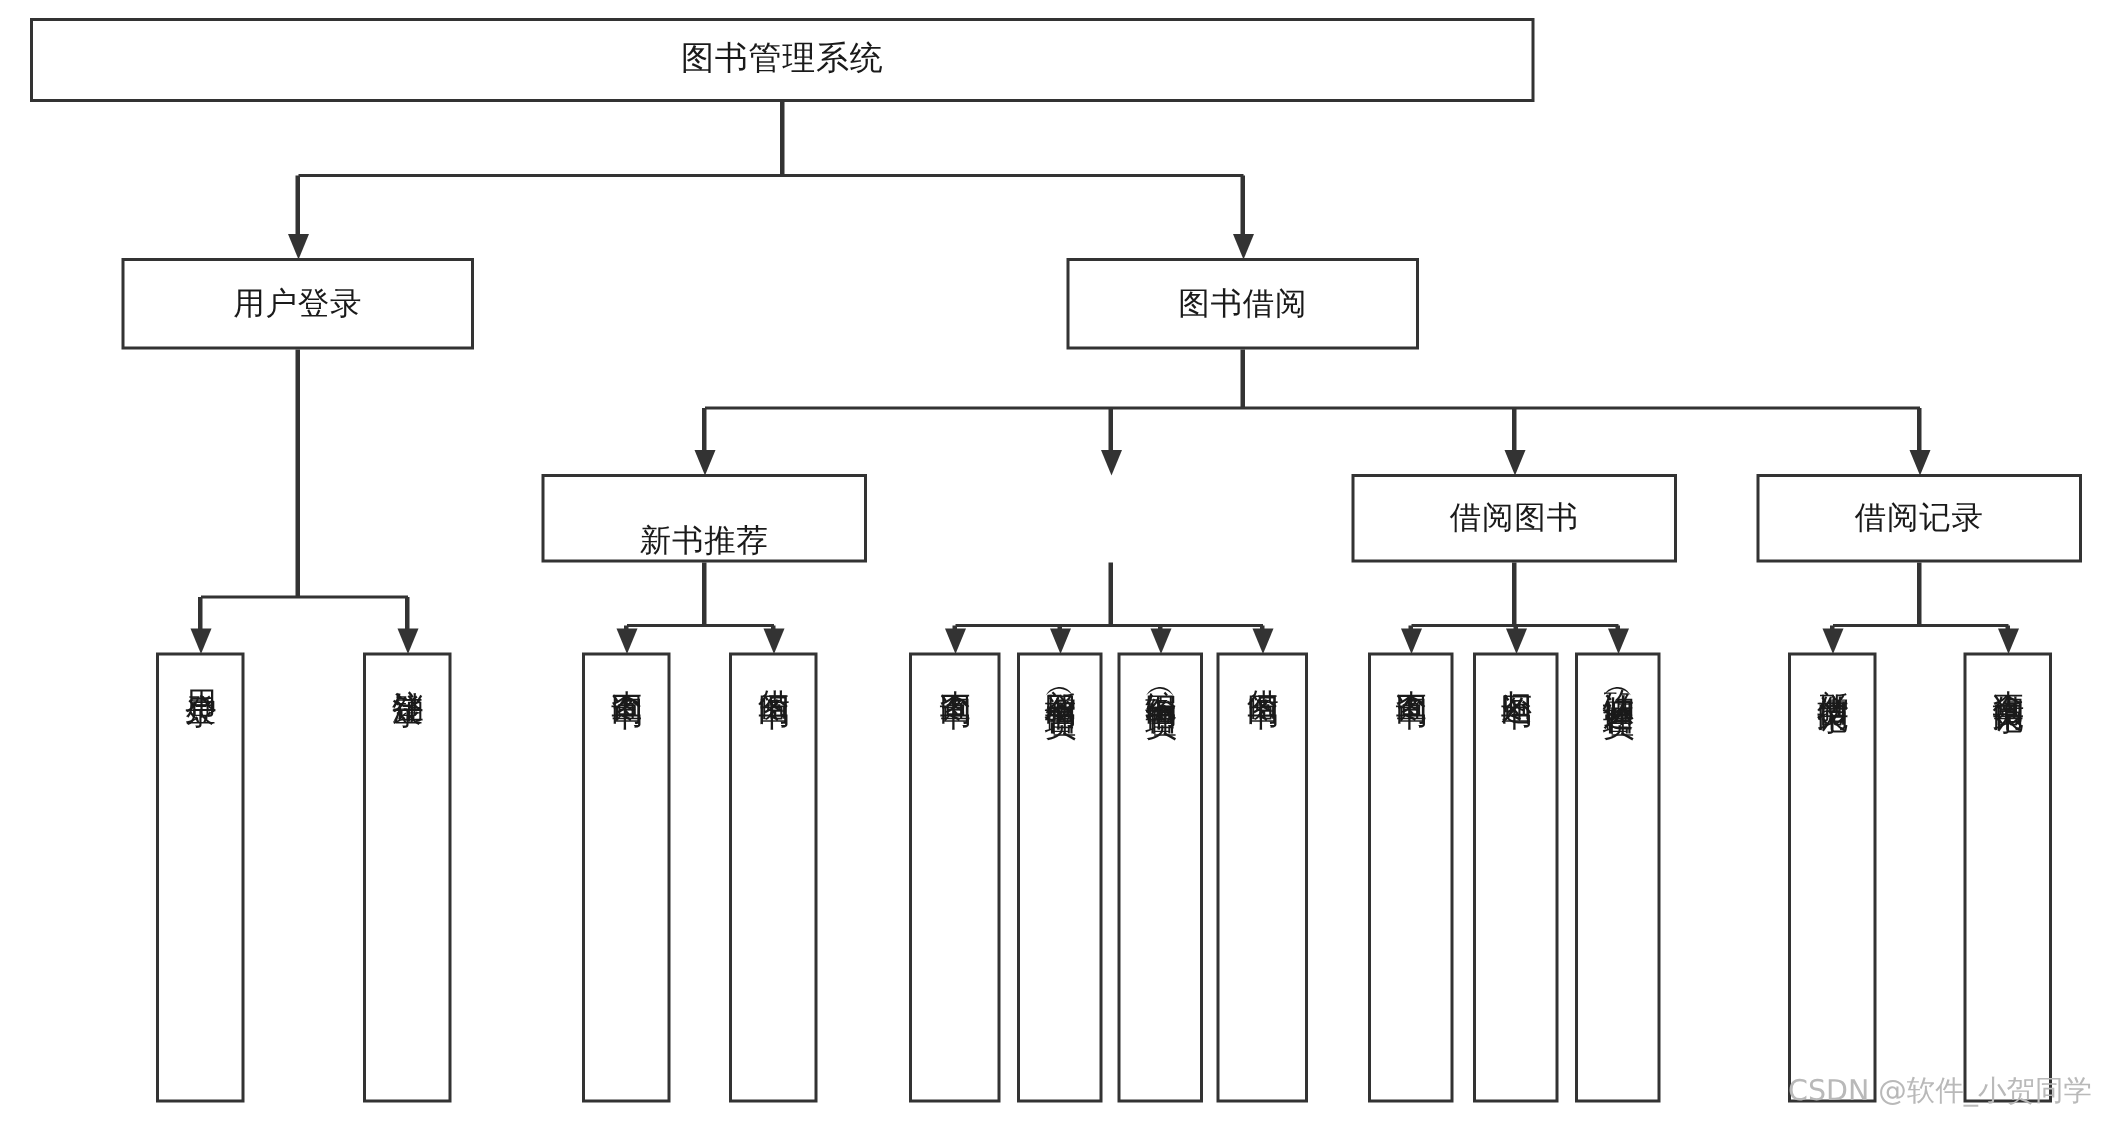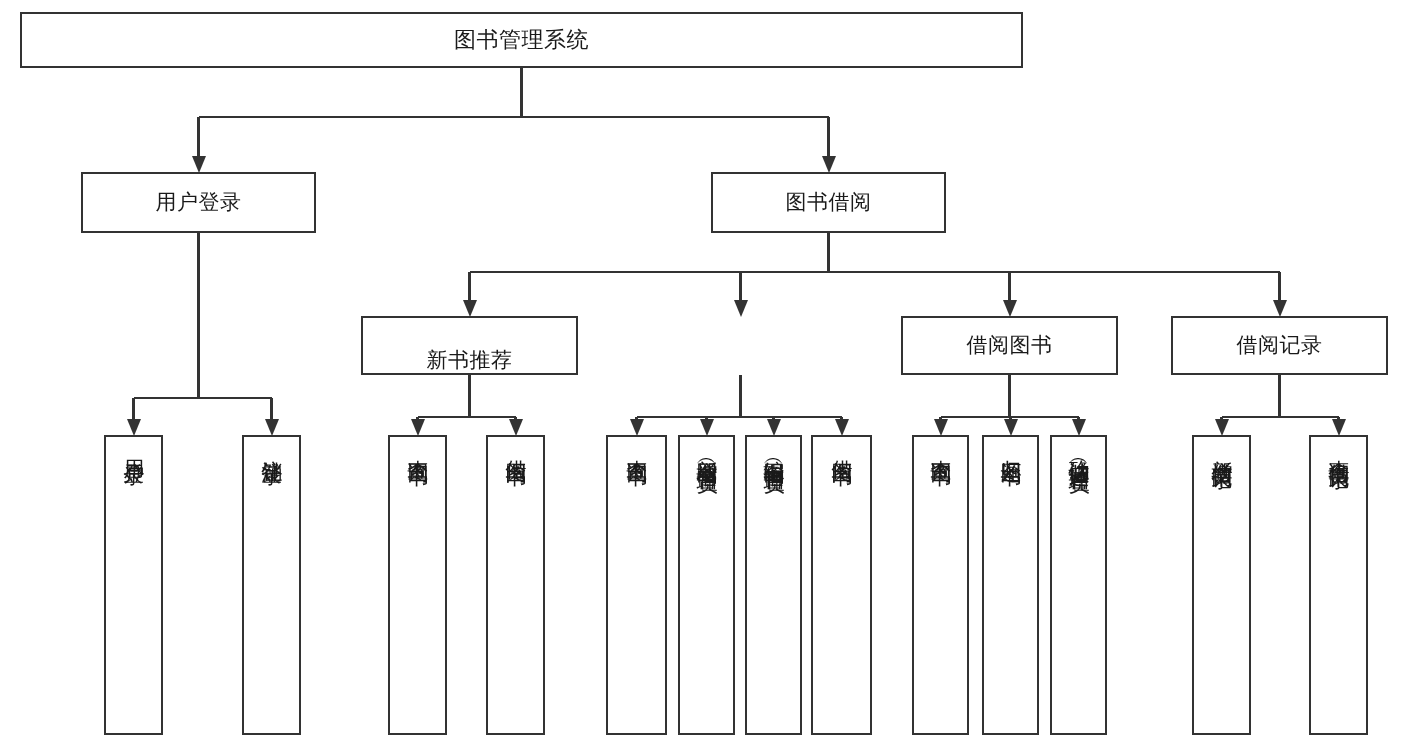--- a/index.html
+++ b/index.html
@@ -196,14 +196,15 @@
       <div class="ln v" style="left: 1077.25px; top: 417px; height: 3px;"></div>
       <div class="arrow" style="left: 1071.5px; top: 419px;"></div>
       <div class="ln v" style="left: 1278.25px; top: 375px; height: 42px;"></div>
       <div class="ln h" style="left: 1221.5px; top: 415.75px; width: 117px;"></div>
       <div class="ln v" style="left: 1220.25px; top: 417px; height: 3px;"></div>
       <div class="arrow" style="left: 1214.5px; top: 419px;"></div>
       <div class="ln v" style="left: 1337.25px; top: 417px; height: 3px;"></div>
       <div class="arrow" style="left: 1331.5px; top: 419px;"></div>
     </div>
 
+  <div id="watermark" style="left: 1192px; top: 714px;">CSDN @软件_小贺同学</div>
 
 </div>
 
 </body></html>

